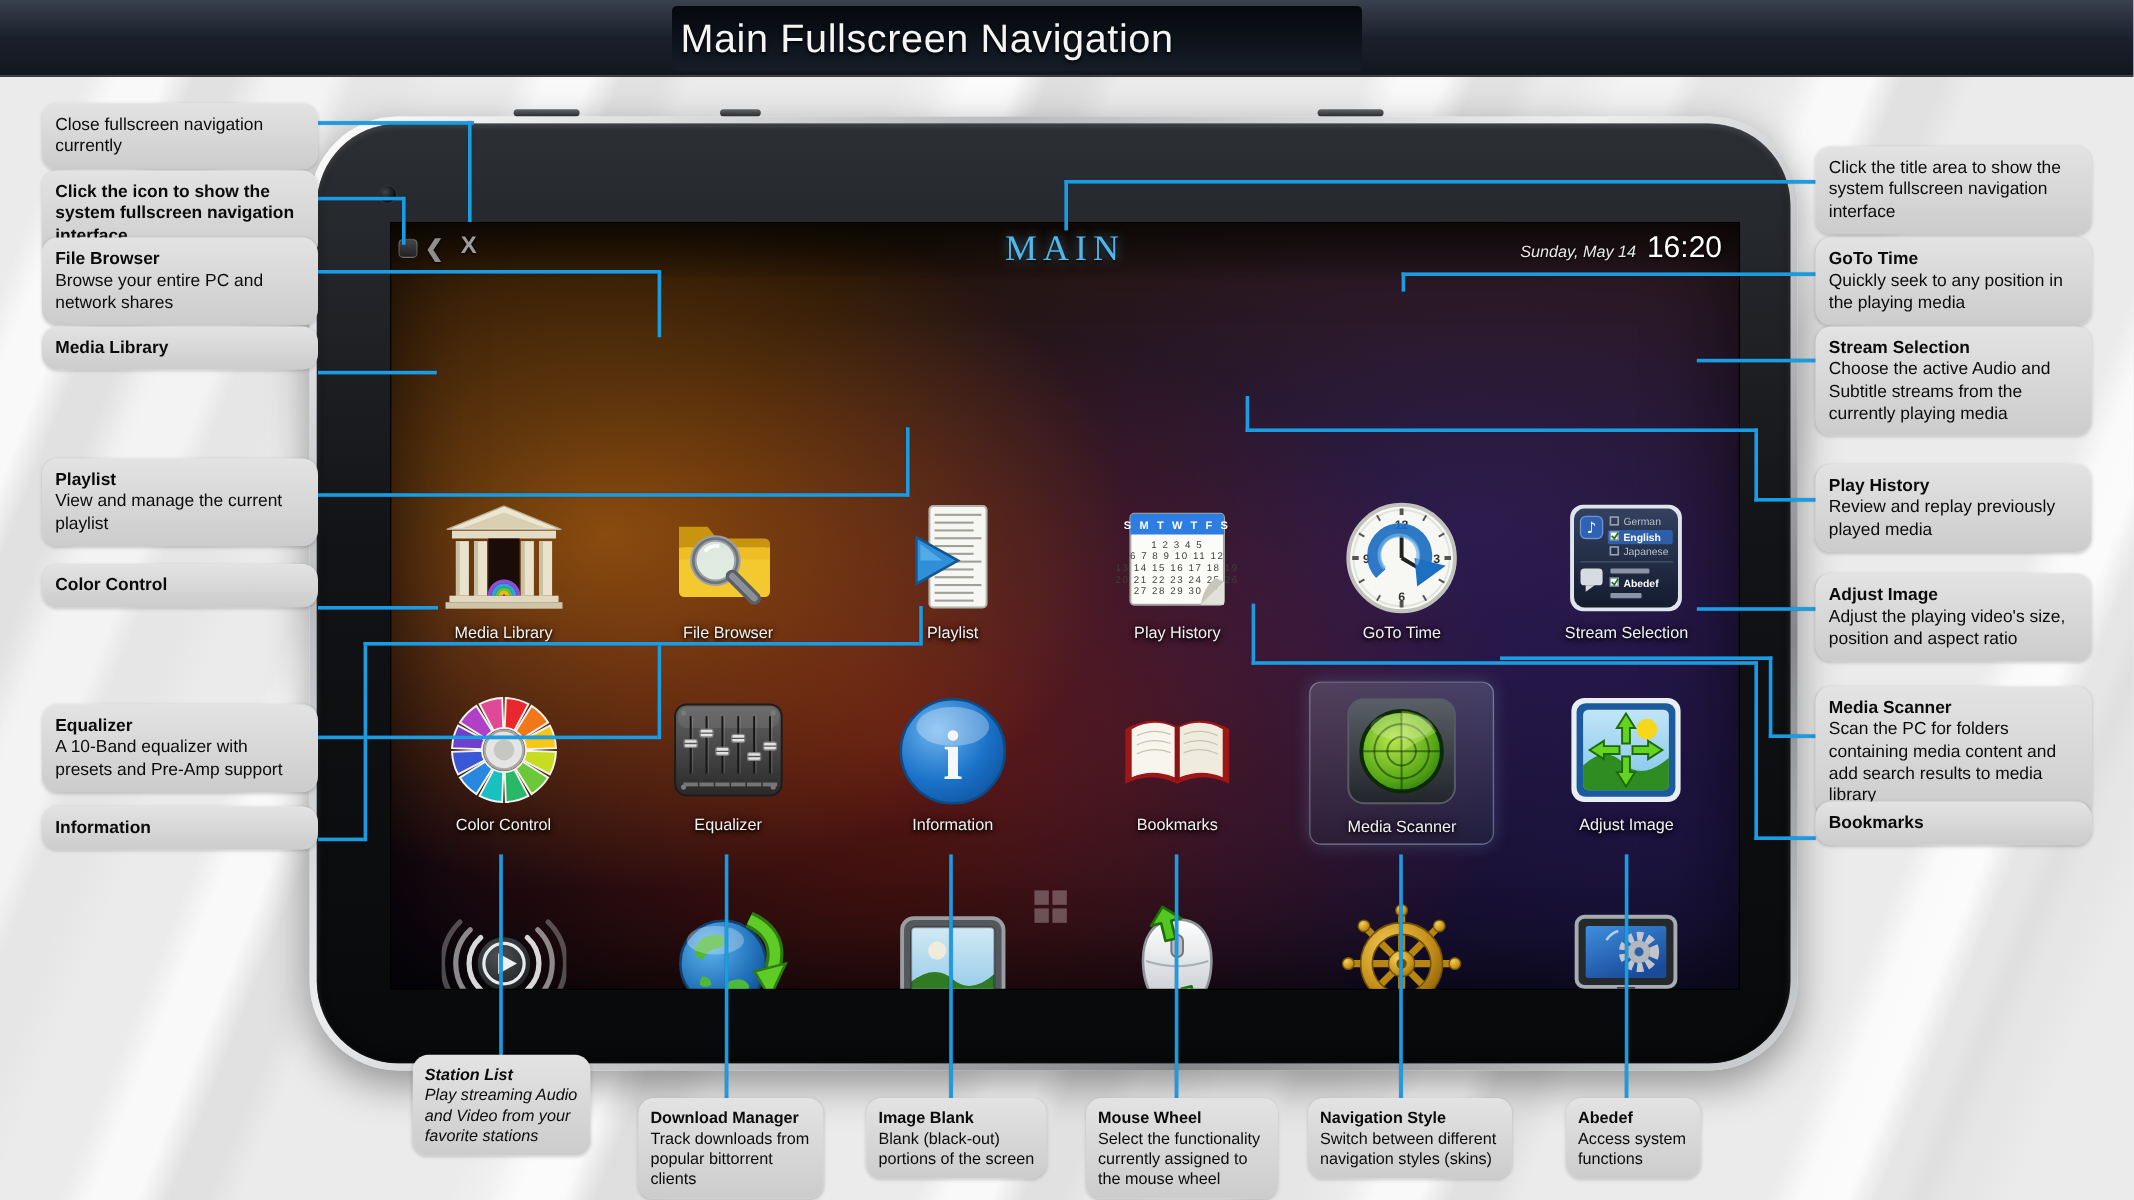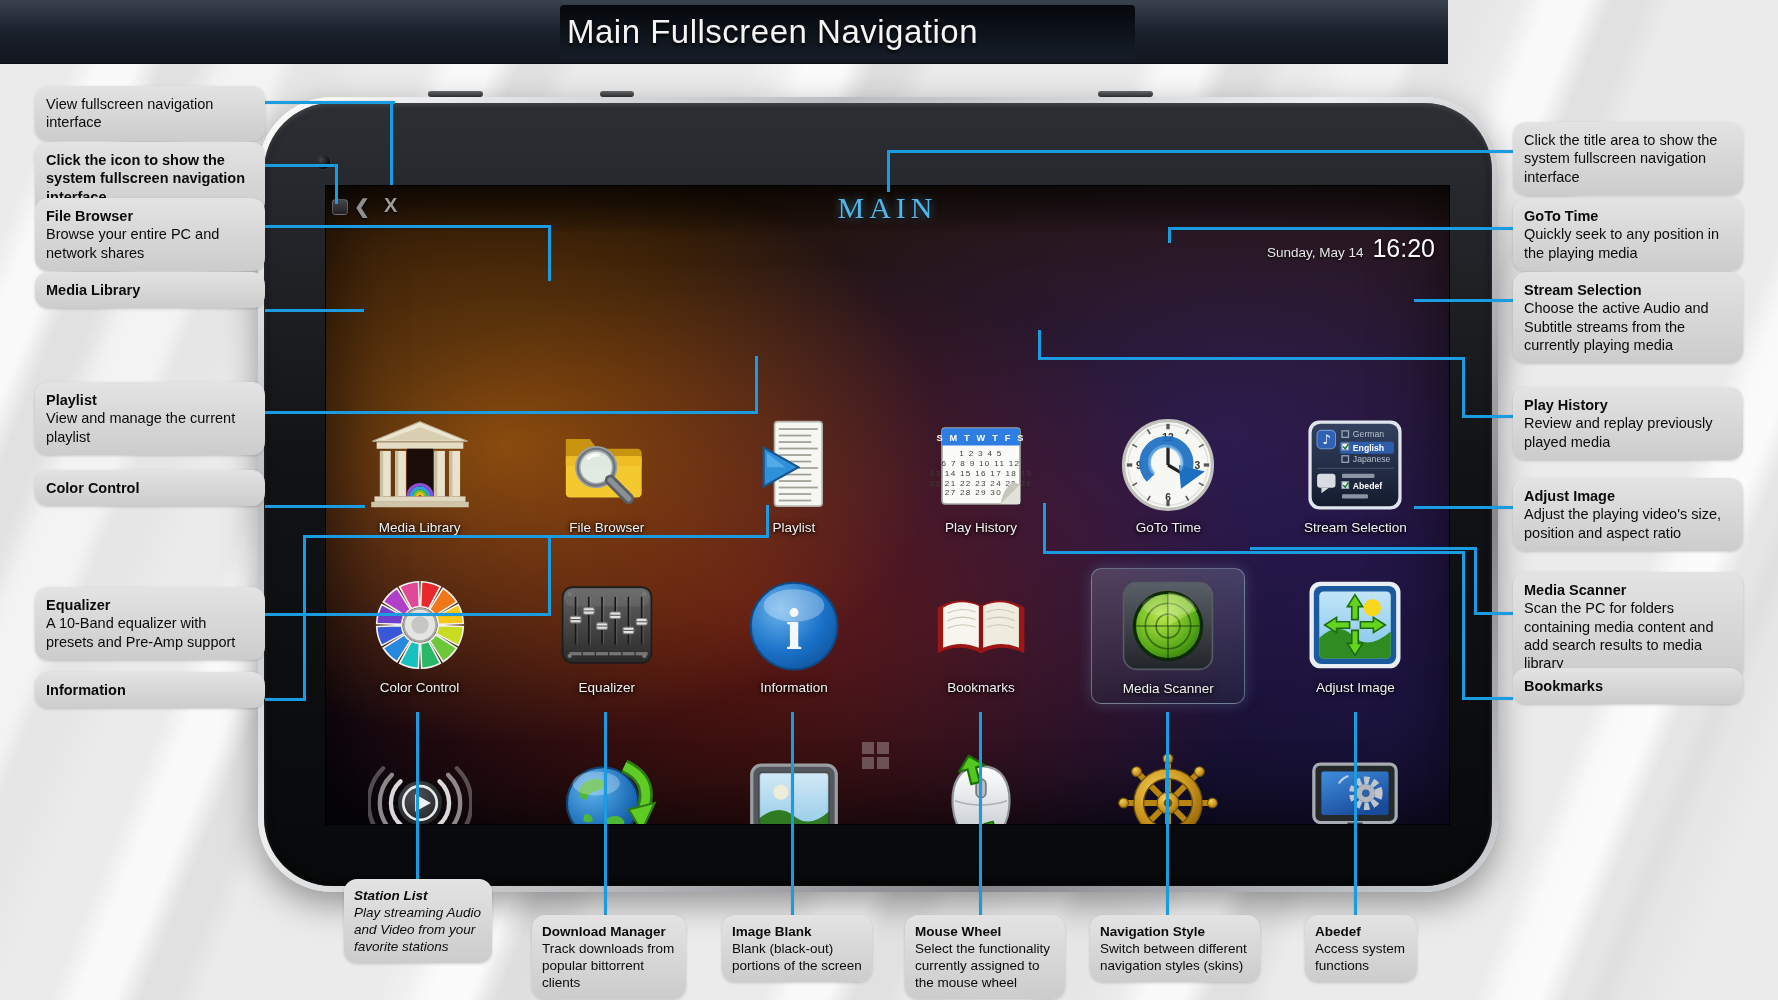--- a/index.html
+++ b/index.html
@@ -6,21 +6,21 @@
   html,body { width:1778px; height:1000px; overflow:hidden; }
   body {
     position:relative;
     font-family:"Liberation Sans", sans-serif;
     background-color:#ebebeb;
     background-image:
       repeating-linear-gradient(112deg, rgba(255,255,255,0) 0 90px, rgba(255,255,255,.7) 115px 150px, rgba(213,213,213,.45) 175px 205px, rgba(255,255,255,0) 230px 330px),
       repeating-linear-gradient(112deg, rgba(255,255,255,0) 0 200px, rgba(255,255,255,.4) 240px 280px, rgba(222,222,222,.4) 300px 330px, rgba(255,255,255,0) 370px 520px);
   }
   
-  .header { position:absolute; left:0; top:0; width:1448px; height:64px;
+  .header { position:absolute; left:0; top:0; width:1778px; height:64px;
     background:linear-gradient(180deg,#39414e,#1b212c 50%,#11161f); border-bottom:1px solid #0a0d13; z-index:5; }
   .header-inner-bar { position:absolute; left:560px; top:5px; width:575px; height:54px;
     background:linear-gradient(180deg,#05080c,#161d28); border-radius:4px; }
   .header-title { position:absolute; left:0; top:13px; width:1545px; text-align:center;
     font-size:33px; color:#f4f4f4; text-shadow:0 2px 3px #000; letter-spacing:.5px; }
   
   .tablet { position:absolute; left:258px; top:97px; width:1240px; height:795px; border-radius:74px;
     background:linear-gradient(145deg,#ffffff,#b9bcc0 25%,#eceef0 45%,#85878a 78%,#d2d5d8);
     box-shadow:0 12px 34px rgba(0,0,0,.38); z-index:1; }
   .tablet-inner { position:absolute; inset:6px; border-radius:68px;
@@ -41,22 +41,22 @@
   .screen-topbar { position:absolute; left:0; top:0; right:0; height:45px;
     background:linear-gradient(180deg, rgba(0,0,0,.55), rgba(0,0,0,.08)); }
   .mini-logo { position:absolute; left:6px; top:13px; width:16px; height:16px; border-radius:4px;
     background:linear-gradient(180deg, rgba(140,160,185,.4), rgba(50,60,80,.4)); border:1px solid rgba(255,255,255,.22); }
   .back-btn { position:absolute; left:28px; top:9px; font-size:19px; color:#8f8f8f; font-weight:bold; cursor:default; text-shadow:0 1px 2px #000; }
   .close-btn { position:absolute; left:58px; top:8px; font-size:20px; color:#9c9c9c; font-weight:bold; cursor:default; text-shadow:0 1px 2px #000; }
   .screen-title { position:absolute; left:0; right:0; top:5px; text-align:center;
     font-family:"Liberation Serif", serif; font-size:30px; letter-spacing:5px; color:#54b6e6;
     text-shadow:0 0 10px rgba(84,182,230,.55), 0 1px 2px #000; }
   .datetime { position:absolute; right:14px; top:6px; display:flex; align-items:baseline; gap:9px; }
-  .datetime .date { font-size:13.5px; color:#e9e9e9; text-shadow:0 1px 2px #000; }
-  .datetime .time { font-size:25px; color:#ffffff; text-shadow:0 1px 3px #000;margin-top:42px; }
+  .datetime .date { font-size:13.5px; color:#e9e9e9; text-shadow:0 1px 2px #000;font-style:italic; }
+  .datetime .time { font-size:25px; color:#ffffff; text-shadow:0 1px 3px #000; }
   
   .icon-row { position:absolute; left:0; right:0; display:flex; }
   .tile { flex:1 1 0; display:flex; justify-content:center; }
   .tile-box { width:154px; border-radius:10px; padding:5px 0 7px; display:flex; flex-direction:column; align-items:center; }
   .tile.selected .tile-box { background:linear-gradient(180deg, rgba(152,172,192,.28), rgba(42,52,72,.32));
     border:1px solid rgba(190,212,232,.42); box-shadow:0 0 14px rgba(120,165,205,.28); }
   .icon-wrap { width:104px; height:104px; }
   .icon-wrap svg { width:100%; height:100%; display:block; }
   .tile-label { margin-top:3px; font-size:13.5px; color:#f2f2f2; text-shadow:0 1px 3px #000, 0 0 6px rgba(0,0,0,.8); white-space:nowrap; }
   .win-logo { position:absolute; left:536px; top:556px; width:27px; height:27px; display:grid;
@@ -561,21 +561,21 @@
   <div class="win-logo">
       <i></i>
       <i></i>
       <i></i>
       <i></i>
     </div>
 </div>
 
 <div id="callouts">
     <div class="callout left" style="left: 35px; top: 86px; width: 230px;">
-      <div>View fullscreen navigation interface</div>
+      <div>Close fullscreen navigation currently</div>
     </div>
     <div class="callout left" style="left: 35px; top: 142px; width: 230px; font-weight: bold;">
       <div>Click the icon to show the system fullscreen navigation interface</div>
     </div>
     <div class="callout left" style="left: 35px; top: 198px; width: 230px;">
       <div class="co-title">File Browser</div>
       <div>Browse your entire PC and network shares</div>
     </div>
     <div class="callout left" style="left: 35px; top: 272px; width: 230px;">
       <div class="co-title">Media Library</div>

